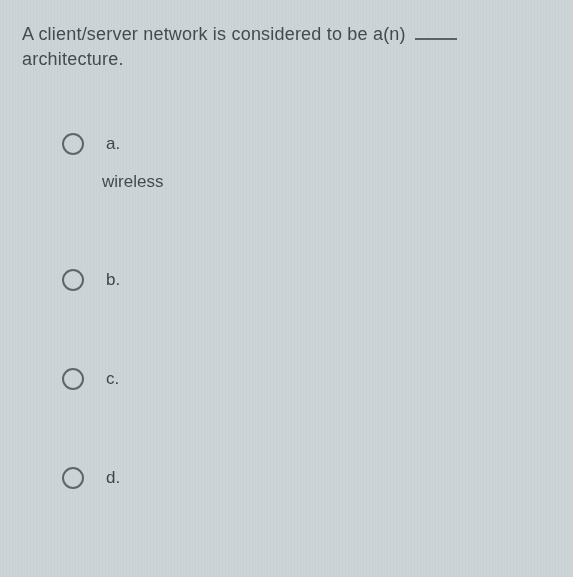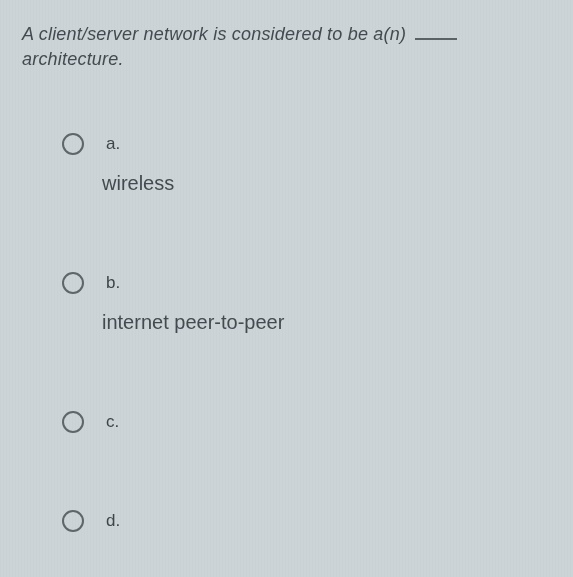--- a/index.html
+++ b/index.html
@@ -22,21 +22,20 @@
       color: #3a4247;
       padding: 22px 18px 18px 22px;
       overflow: hidden;
     }
     .question {
       font-size: 18px;
       color: #444b50;
       letter-spacing: 0.2px;
       margin-bottom: 62px;
       line-height: 1.4;
-      font-style: italic;
     }
     .blank {
       display: inline-block;
       border-bottom: 2px solid #5a6268;
       width: 42px;
       height: 0.65em;
       vertical-align: baseline;
       margin: 0 4px;
     }
     .options {
@@ -60,21 +59,21 @@
       margin-top: -1px;
     }
     .letter {
       flex: 0 0 auto;
       width: 28px;
       font-size: 17px;
       color: #3e464a;
       margin-left: 22px;
     }
     .answer {
-      font-size: 20px;
+      font-size: 17px;
       color: #444b50;
       margin-left: 18px;
       margin-top: 18px;
     }
     .opt-wrap {
       display: flex;
       flex-direction: column;
       margin-left: 0;
     }
     .top-line {
@@ -102,21 +101,20 @@
       <span class="answer">wireless</span>
     </div>
   </div>
 
   <div class="option-row">
     <div class="radio"></div>
     <div class="opt-wrap">
       <div class="top-line">
         <span class="letter">b.</span>
       </div>
-      <span class="answer">internet peer-to-peer</span>
     </div>
   </div>
 
   <div class="option-row">
     <div class="radio"></div>
     <div class="opt-wrap">
       <div class="top-line">
         <span class="letter">c.</span>
       </div>
     </div>

